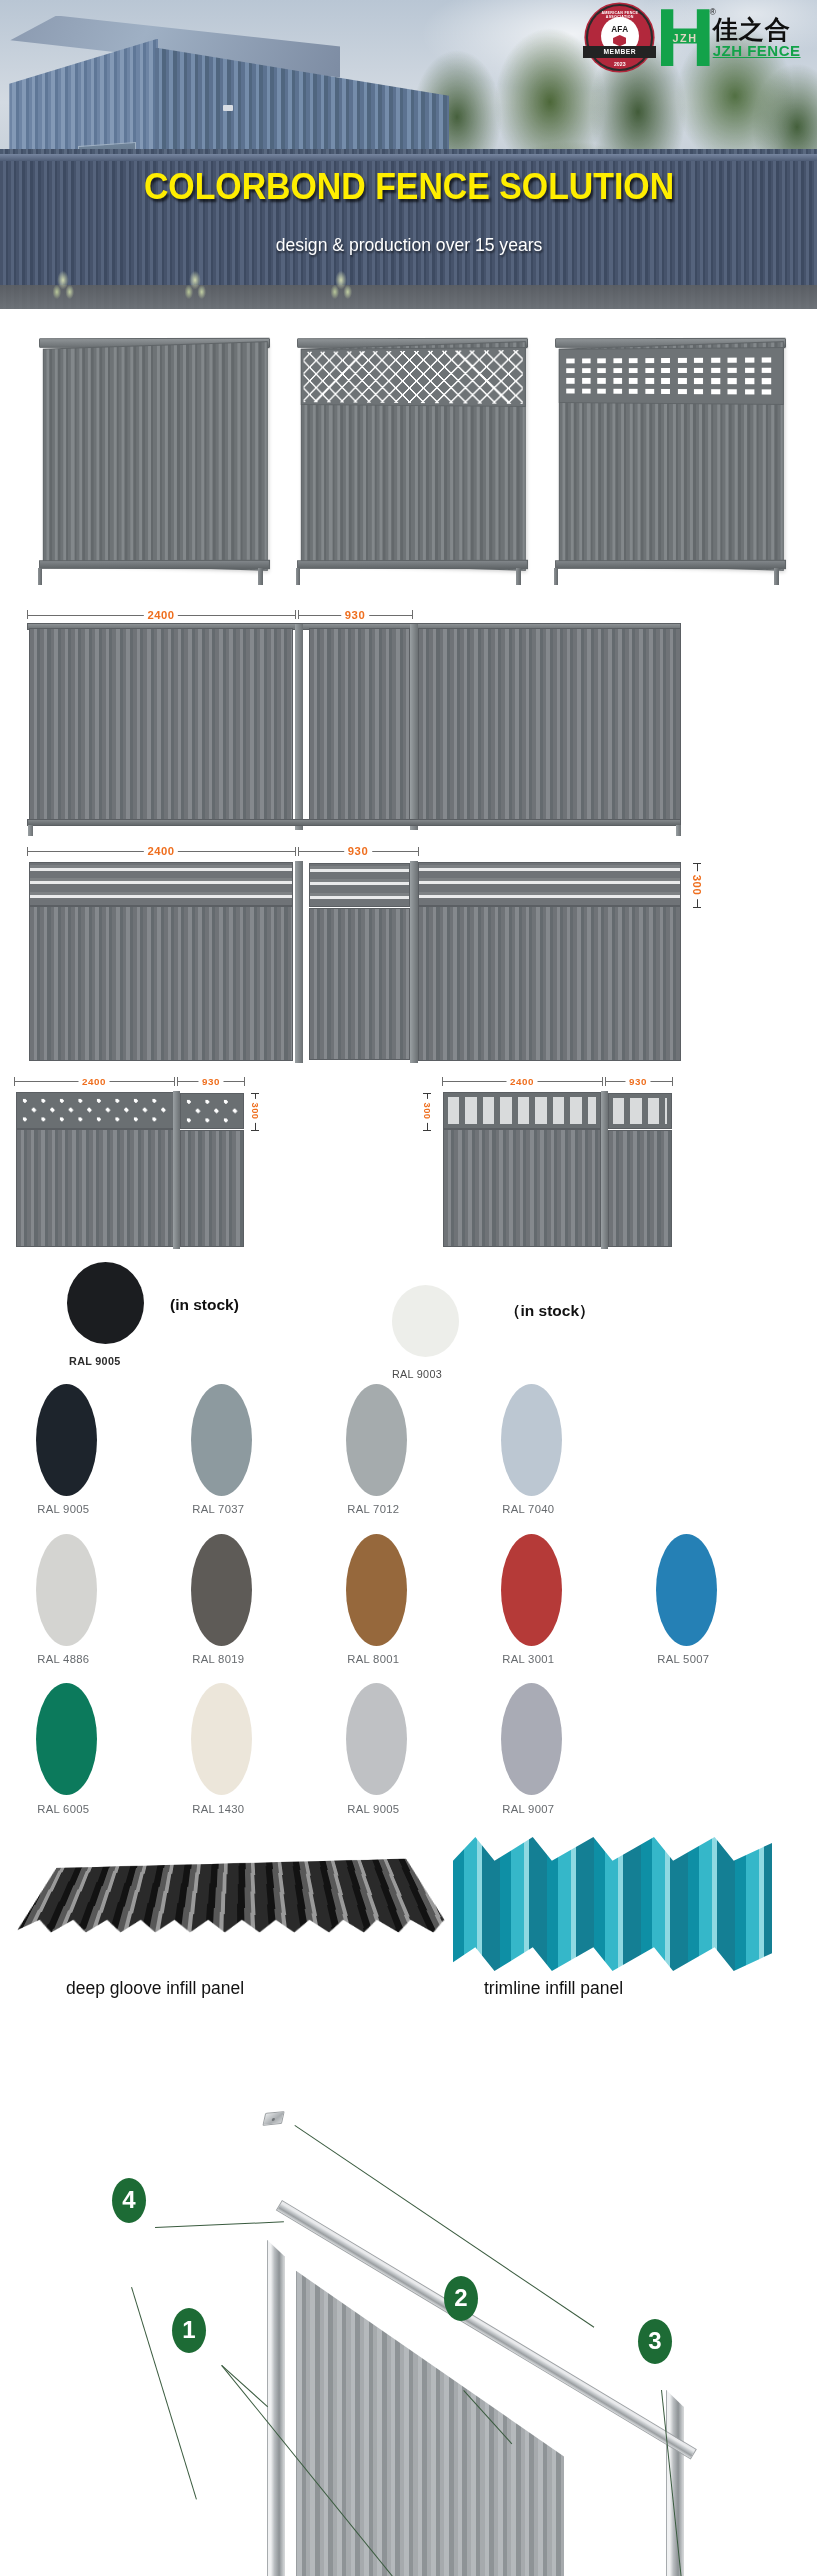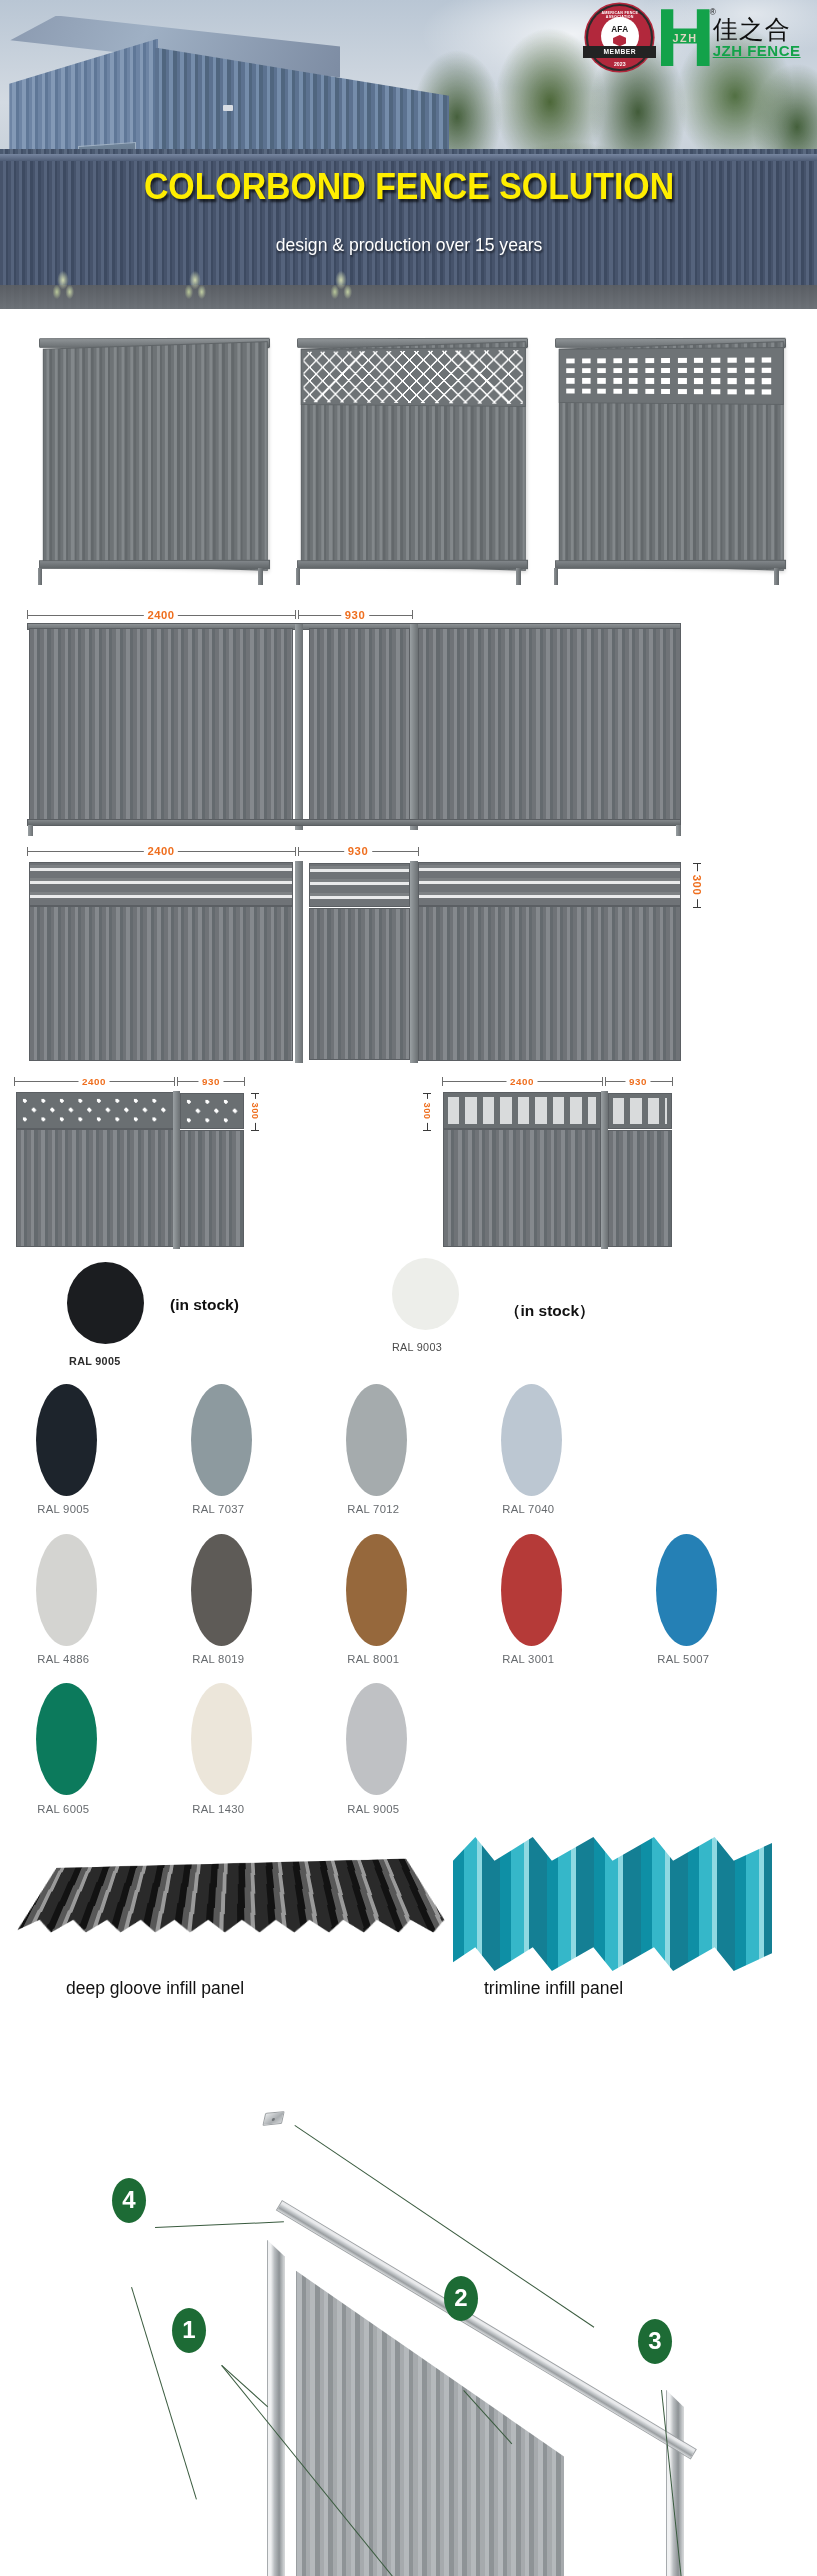--- a/index.html
+++ b/index.html
@@ -147,21 +147,21 @@
     position:absolute; inset:0;
     background: #13a24a;
     clip-path: polygon(0 0, 26% 0, 26% 34%, 74% 34%, 74% 0, 100% 0, 100% 100%, 74% 100%, 74% 60%, 26% 60%, 26% 100%, 0 100%);
   }
   .jzh-mark .jzh-text {
     position: absolute; left: 0; right: 0; top: 23px; text-align:center;
     font-size: 10.8px; font-weight: bold; color: #ded6c2; letter-spacing: 1.5px;
   }
   .jzh-reg { position:absolute; right:-6.2px; top:-1px; font-size: 8.2px; color:#111; }
   .jzh-words { display:flex; flex-direction: column; gap: 1px; }
-  .jzh-cn { font-size: 25px; font-weight: normal; color: #0f0f0f; letter-spacing: 1px; line-height: 1; }
+  .jzh-cn { font-size: 25px; font-weight: bold; color: #0f0f0f; letter-spacing: 1px; line-height: 1; }
   .jzh-en { font-size: 15px; font-weight: bold; color: #13a24a; letter-spacing: 0.5px; line-height: 1; text-decoration: underline; }
 
   .hero-title {
     position: absolute; left: 0; right: 0; top: 166px; text-align: center;
     font-size: 36px; font-weight: bold; color: #ffee00;
     letter-spacing: 0px;
     text-shadow: 2.1px 2.6px 2.6px rgba(0,0,0,.65);
     font-stretch: condensed;
     transform: scaleX(.94);
   }
@@ -552,21 +552,21 @@
     <div class="dim-label vert" style="left:427px; top:44px; font-size:9.3px;">300</div>
   </section>
 
   <section class="stock-row">
     <div class="stock-item" style="left:67px; top:10.3px;">
       <div class="stock-oval" style="width:77px;height:82px;background:#1b1d20;"></div>
       <div class="stock-name" style="left:2.1px; top:93px;">RAL 9005</div>
     </div>
     <div class="stock-tag" style="left:170px; top:44px;">(in stock)</div>
 
-    <div class="stock-item" style="left:392px; top:6px;text-align:center;">
+    <div class="stock-item" style="left:392px; top:33px;text-align:center;">
       <div class="stock-oval" style="width:67px;height:72px;background:#edeeea;"></div>
       <div class="stock-name" style="left:0px; top:83px; font-weight:normal; color:#4a4a4a;">RAL 9003</div>
     </div>
     <div class="stock-tag" style="left:505px; top:49px;">（in stock）</div>
   </section>
 
   <section class="swatch-grid">
 
     <div class="swatch-row">
       <div class="swatch-cell">
@@ -615,20 +615,24 @@
         <div class="swatch-oval" style="background:#0c7a5c;"></div>
         <div class="swatch-label">RAL 6005</div>
       </div>
       <div class="swatch-cell">
         <div class="swatch-oval" style="background:#ece6da;"></div>
         <div class="swatch-label">RAL 1430</div>
       </div>
       <div class="swatch-cell">
         <div class="swatch-oval" style="background:#bfc1c4;"></div>
         <div class="swatch-label">RAL 9005</div>
+      </div>
+      <div class="swatch-cell">
+        <div class="swatch-oval" style="background:#a9abb5;"></div>
+        <div class="swatch-label">RAL 9007</div>
       </div>
       <div class="swatch-cell"></div>
     </div>
   </section>
 
   <section class="infill-row">
     <div class="infill-fig" style="left:30px;">
       <div class="deep-groove"></div>
     </div>
     <div class="infill-caption" style="left:66px; top:155px;">deep gloove infill panel</div>

